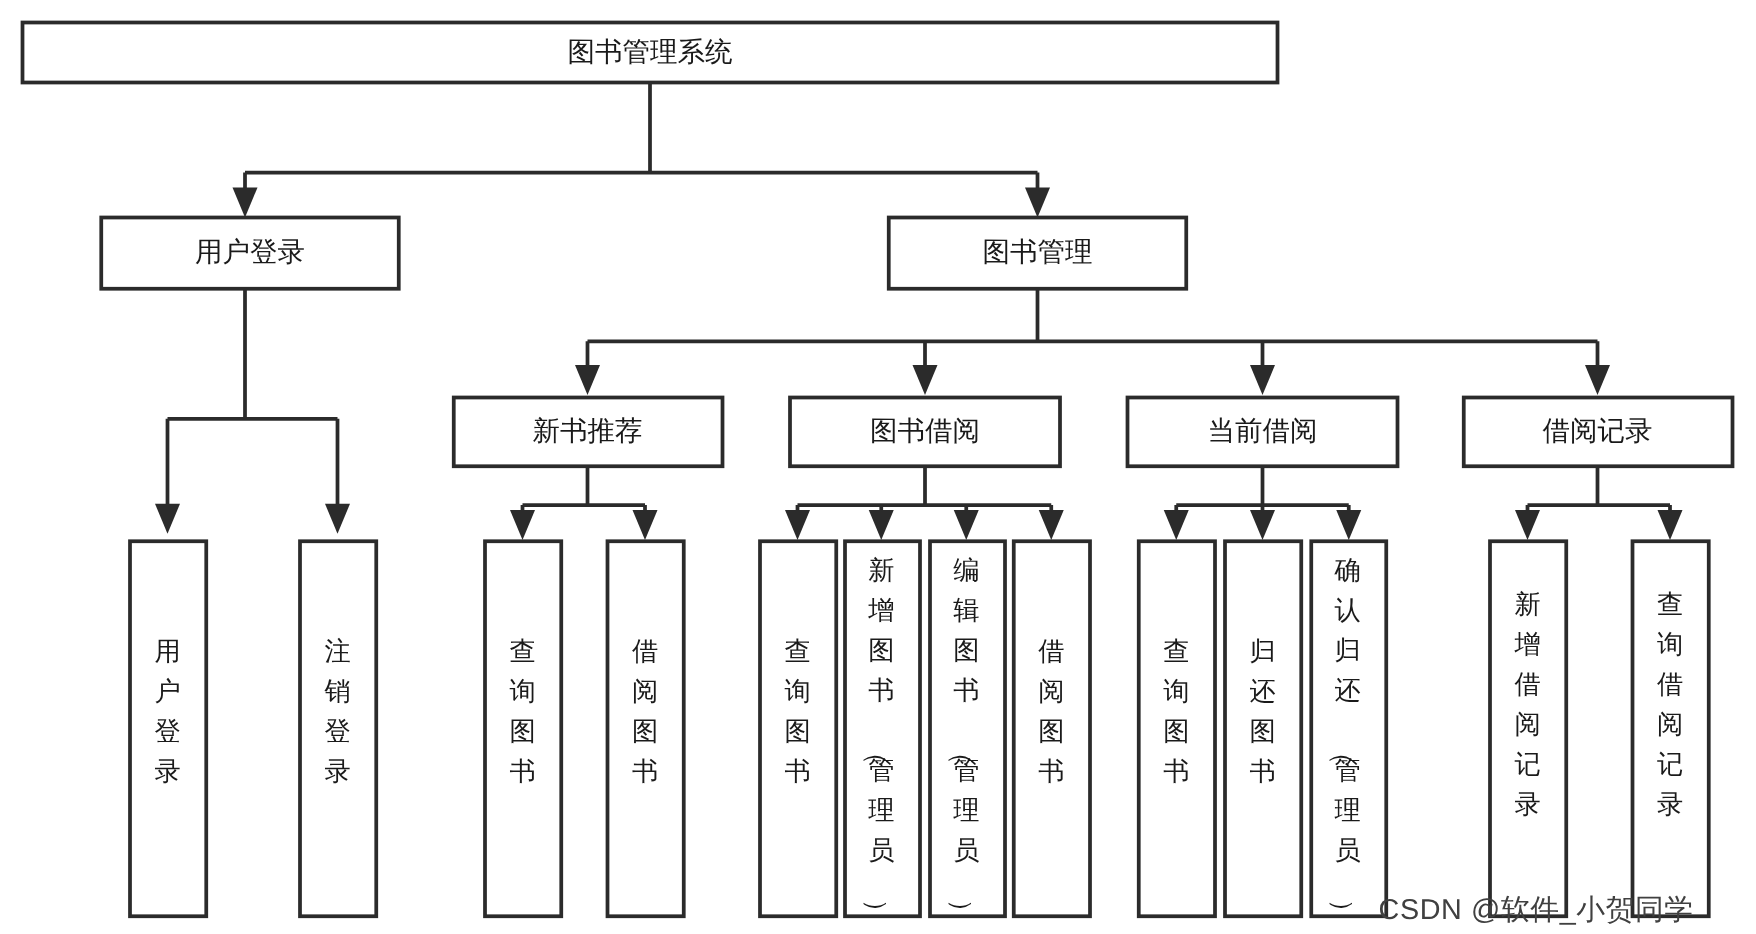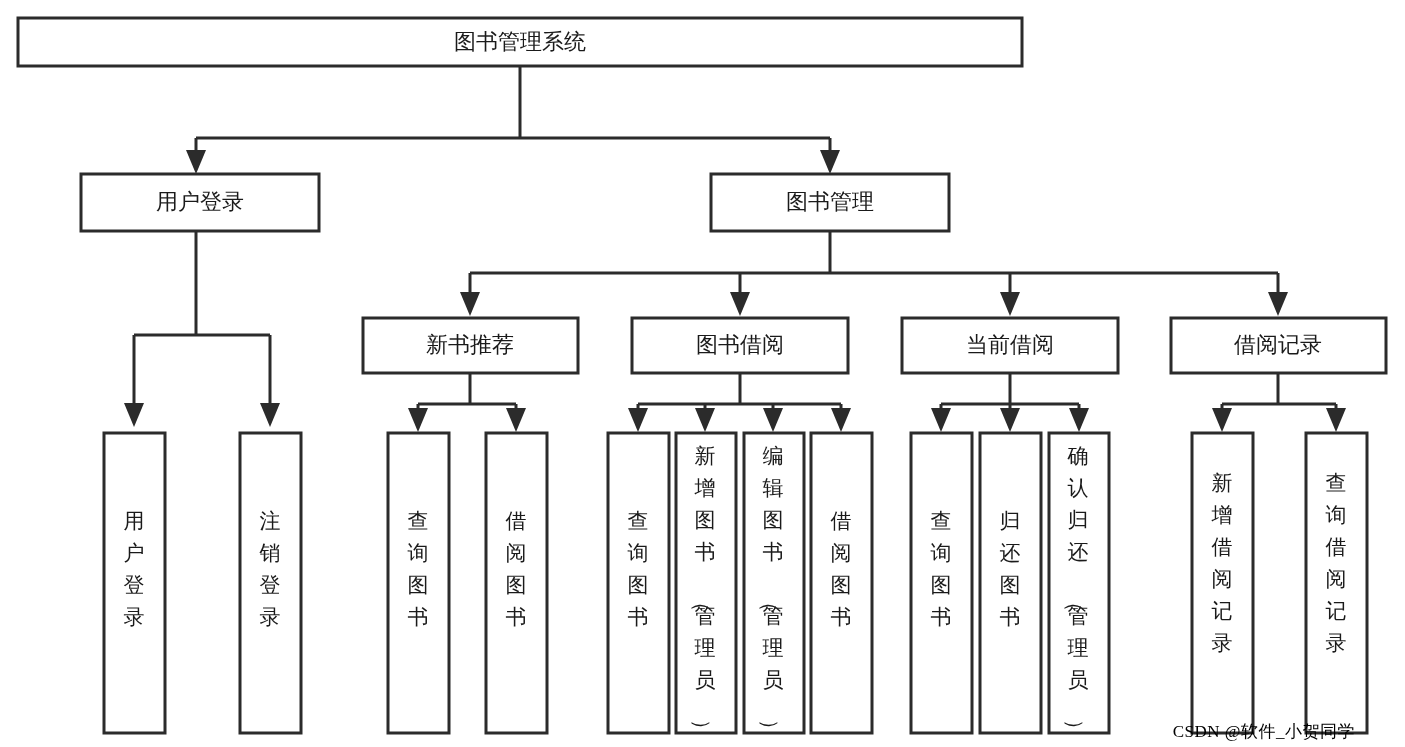--- a/index.html
+++ b/index.html
@@ -52,23 +52,23 @@
     fill: none;
   }
   .connector-arrowhead {
     fill: #2b2b2b;
     stroke: none;
   }
   .watermark-text {
     position: absolute;
     right: 8px;
     bottom: 4px;
-    font-family: Liberation Serif, serif;
-    font-size: 17px;
-    color: #000000;
+    font-family: Liberation Sans, sans-serif;
+    font-size: 23px;
+    color: #404040;
     white-space: nowrap;
     letter-spacing: 0.5px;
     pointer-events: none;
   }
 </style>
 </head>
 <body>
 
 <div id="diagram-root">
   <svg class="diagram-canvas" viewBox="0 0 1405 747">

